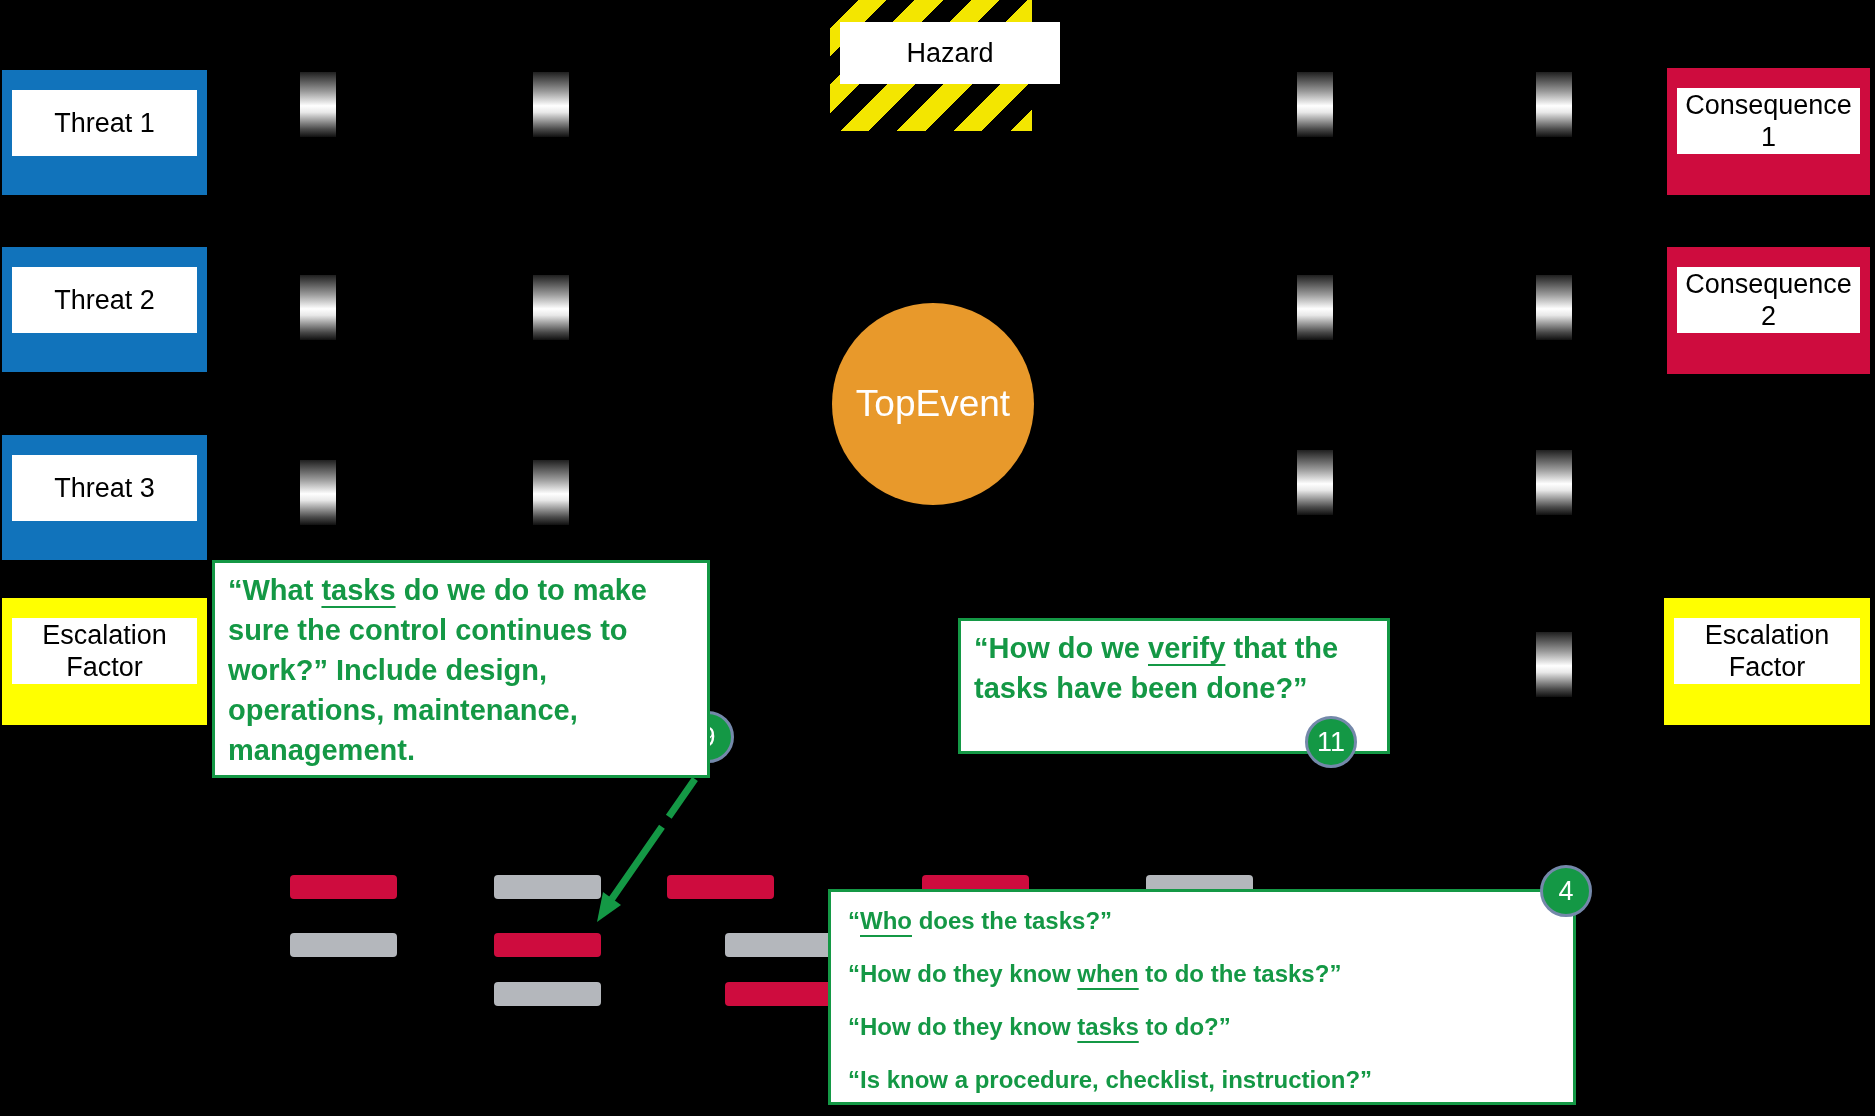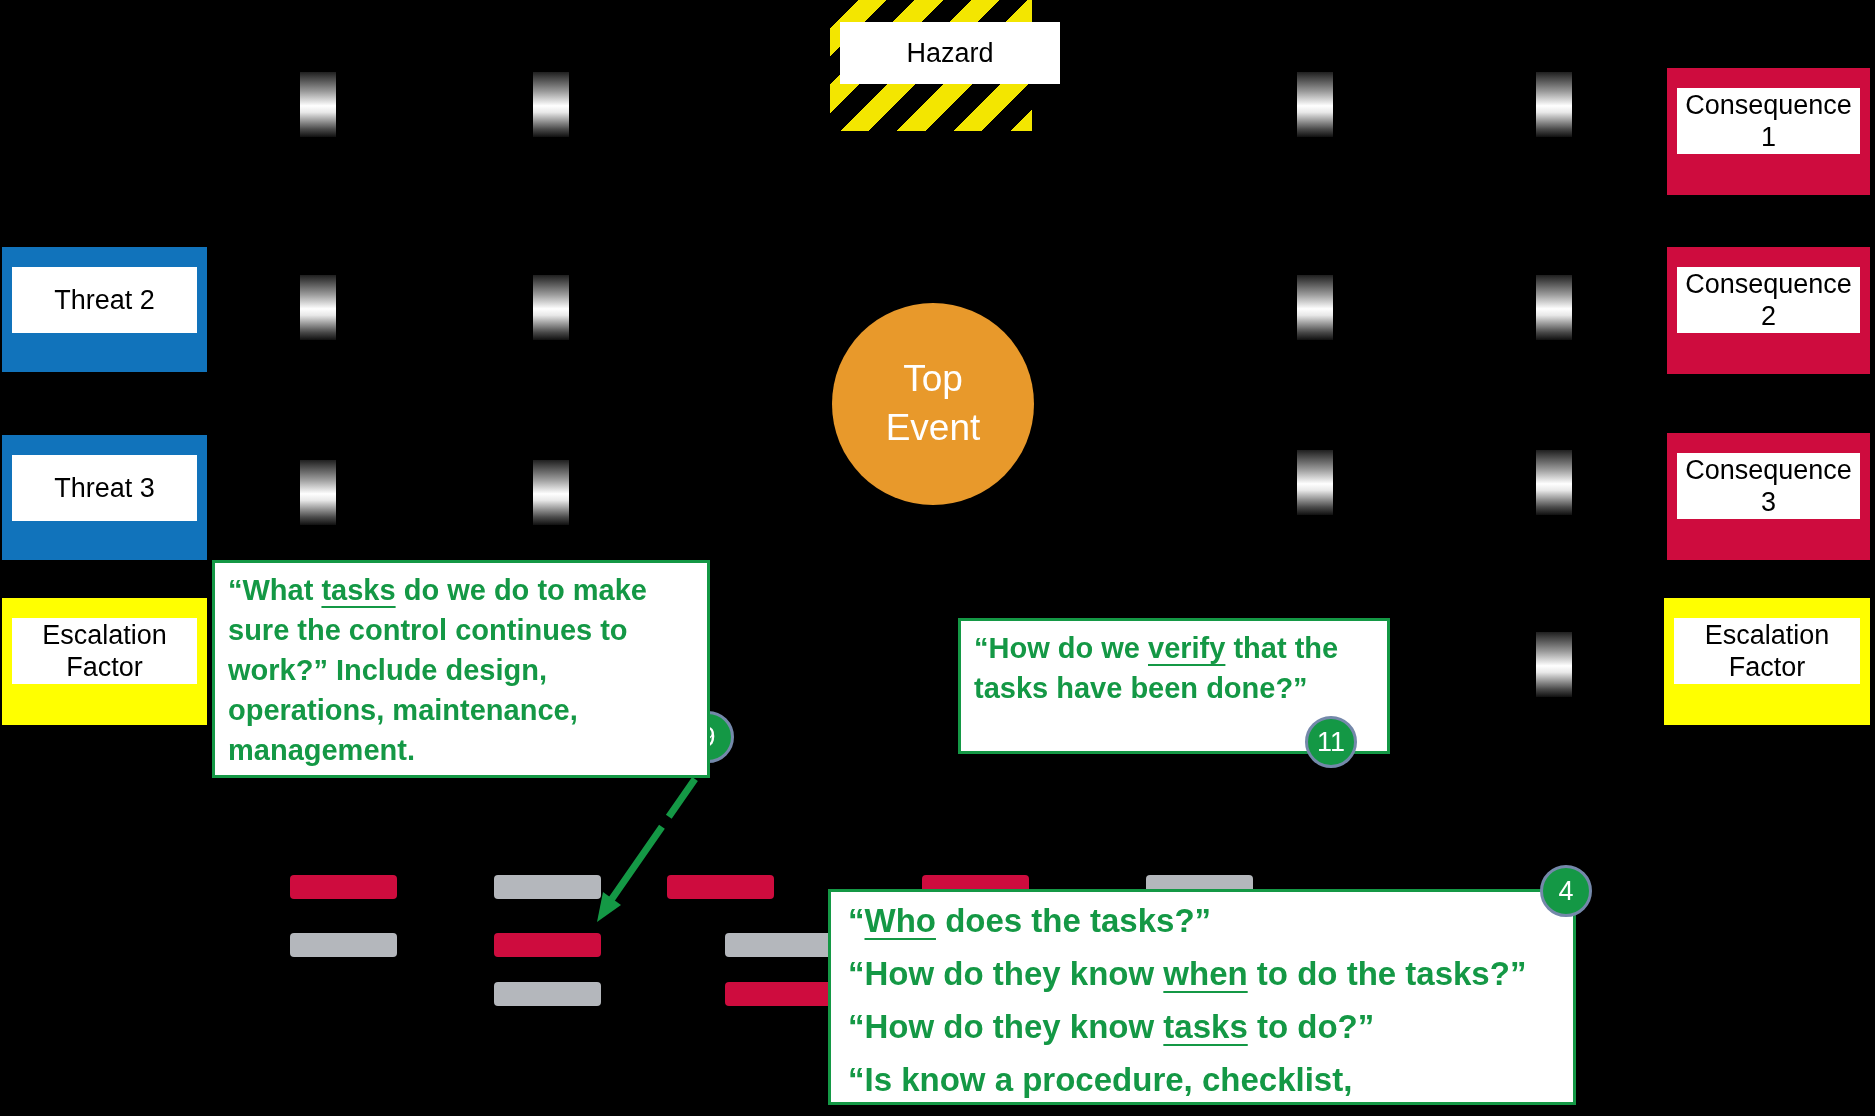--- a/index.html
+++ b/index.html
@@ -7,21 +7,21 @@
   .canvas{position:relative;width:1875px;height:1116px;background:var(--background,#000);overflow:hidden;}
 
   
   .hazard{position:absolute;left:830px;top:0;width:202px;height:131px;
     background:repeating-linear-gradient(135deg,#000 0 20px,var(--hazard-yellow,#f3e600) 20px 40px);}
   .hazard-label{position:absolute;left:10px;top:22px;width:220px;height:62px;background:#fff;
     display:flex;align-items:center;justify-content:center;font-size:27px;color:#000;}
 
   
   .top-event{position:absolute;left:832px;top:303px;width:202px;height:202px;border-radius:50%;
-    background:var(--top-event-orange,#e8992b);color:#fff;display:flex;flex-direction:column;
+    background:var(--top-event-orange,#e8992b);color:#fff;display:flex;flex-direction:row;
     align-items:center;justify-content:center;font-size:37px;line-height:1.32;}
 
   
   .box{position:absolute;}
   .box .inner{position:absolute;left:10px;right:10px;top:20px;height:66px;background:#fff;
     display:flex;flex-direction:column;align-items:center;justify-content:center;
     font-size:27px;color:#000;text-align:center;line-height:1.2;}
   .threat{left:2px;width:205px;height:125px;background:var(--threat-blue,#1173bb);}
   .t1{top:70px}.t2{top:247px}.t3{top:435px}
   .consequence{left:1667px;width:203px;height:127px;background:var(--consequence-red,#ce0c3e);}
@@ -39,21 +39,21 @@
   .mini-bar.red{background:var(--mini-bar-red,#ce0c3e);}
   .mini-bar.gray{background:var(--mini-bar-gray,#b4b7bc);}
 
   
   .note{position:absolute;background:#fff;border:3px solid var(--note-green,#149845);
     color:var(--note-green,#149845);z-index:2;}
   .note p{margin:1px;font-weight:bold;}
   .note .u{text-decoration:underline;text-underline-offset:6px;text-decoration-thickness:2px;}
   .note-tasks{left:212px;top:560px;width:498px;height:218px;font-size:29px;line-height:40px;padding:6px 12px;}
   .note-verify{left:958px;top:618px;width:432px;height:136px;font-size:29px;line-height:40px;padding:6px 12px;}
-  .note-who{left:828px;top:889px;width:748px;height:216px;font-size:33px;line-height:52px;padding:2px 16px;}
+  .note-who{left:828px;top:889px;width:748px;height:216px;font-size:24px;line-height:52px;padding:2px 16px;}
 
   
   .badge{position:absolute;width:52px;height:52px;border-radius:50%;background:var(--note-green,#149845);
     border:3px solid var(--circle-border,#7488aa);color:#fff;display:flex;align-items:center;
     justify-content:center;font-size:27px;z-index:3;}
   .badge-9{left:682px;top:711px;z-index:1;}
   .badge-11{left:1305px;top:716px;}
   .badge-10{left:1540px;top:865px;}
 
   .arrow-layer{position:absolute;left:0;top:0;z-index:4;pointer-events:none;}
@@ -67,35 +67,35 @@
     <div class="hazard-label">
       <span>Hazard</span>
     </div>
   </div>
 
   <div class="top-event">
     <span>Top</span>
     <span>Event</span>
   </div>
 
+  <div class="box threat t1">
+    <div class="inner">Threat 1</div>
+  </div>
   <div class="box threat t2">
     <div class="inner">Threat 2</div>
   </div>
   <div class="box threat t3">
     <div class="inner">Threat 3</div>
   </div>
 
   <div class="box consequence c1">
     <div class="inner">Consequence 1</div>
   </div>
   <div class="box consequence c2">
     <div class="inner">Consequence 2</div>
-  </div>
-  <div class="box consequence c3">
-    <div class="inner">Consequence 3</div>
   </div>
 
   <div class="box ef ef-left">
     <div class="inner">
       <span>Escalation</span>
       <span>Factor</span>
     </div>
   </div>
   <div class="box ef ef-right">
     <div class="inner">

